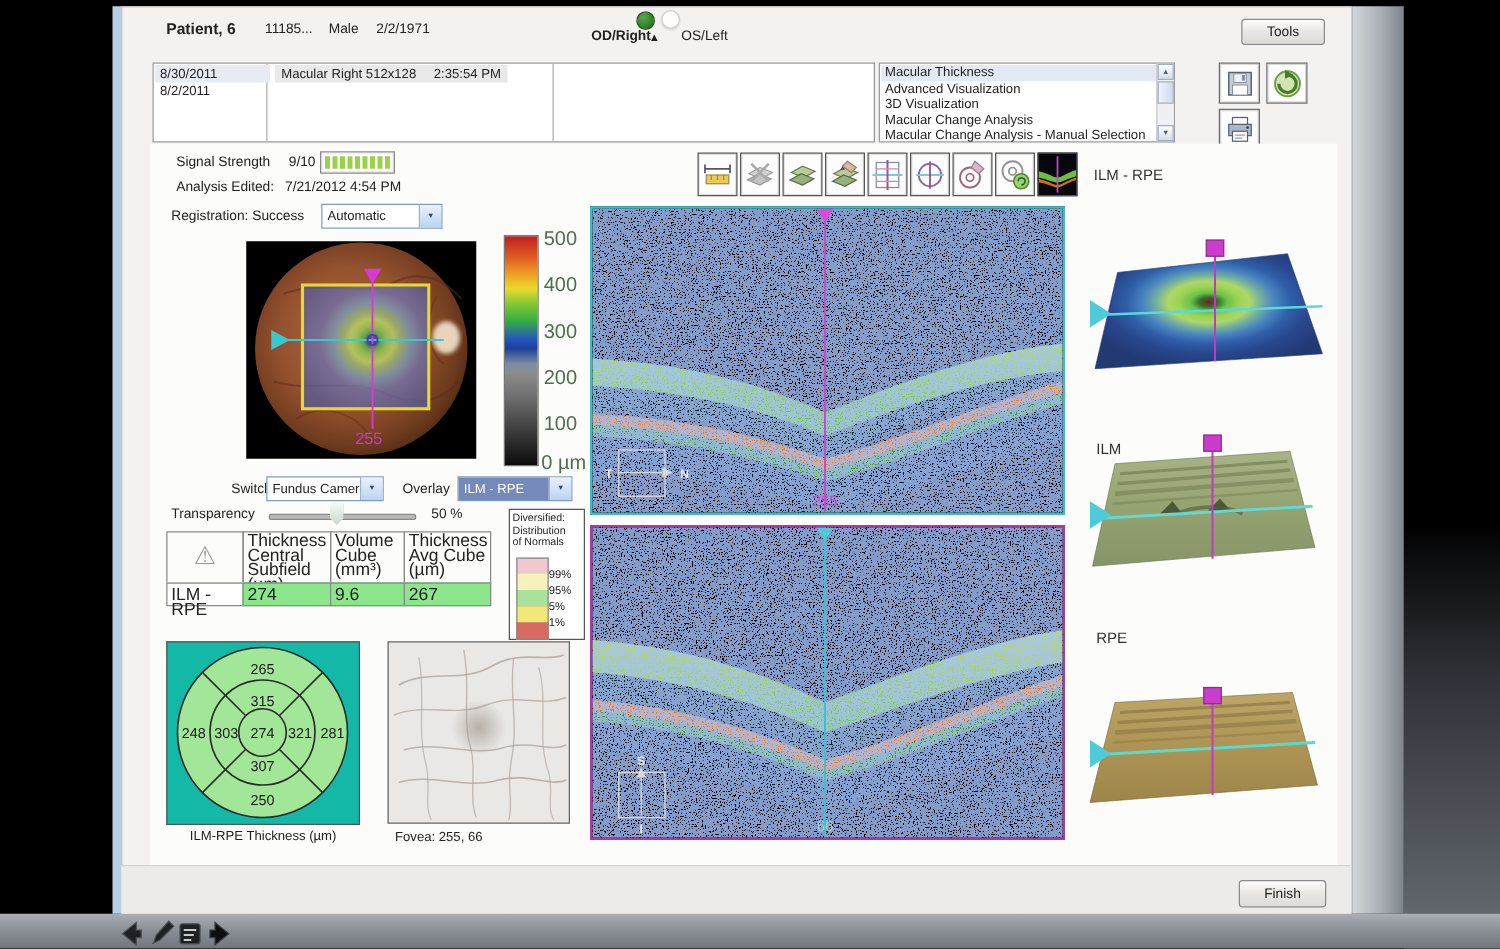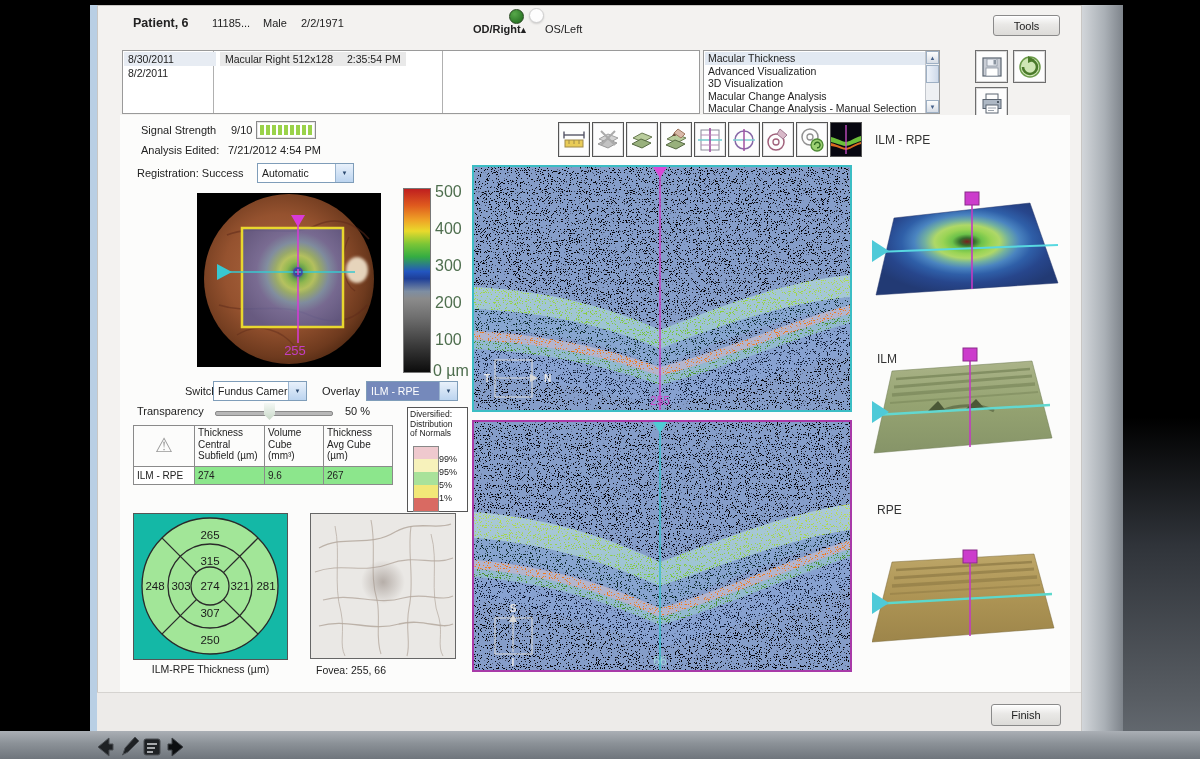--- a/index.html
+++ b/index.html
@@ -33,21 +33,21 @@
   .sb{width:13px;background:#eef0f3;border-left:1px solid #c2c6cc;}
   .sbbtn{width:13px;height:13px;background:linear-gradient(180deg,#fdfdfd,#d7dde6);border:1px solid #9eb0c4;box-sizing:border-box;
          font-size:6px;color:#46618a;display:flex;align-items:center;justify-content:center;}
   .sbthumb{left:0px;width:13px;height:18px;background:linear-gradient(90deg,#eef3fa,#cfdaea);border:1px solid #9eb0c4;box-sizing:border-box;}
   
   .sel-box{background:#fff;border:1px solid #7f9db9;display:flex;align-items:center;font-size:10.5px;box-sizing:border-box;}
   .sel-box .val{flex:1;padding:0 4px;white-space:nowrap;overflow:hidden;}
   .sel-arrow{width:17px;align-self:stretch;background:linear-gradient(180deg,#e9f1fb,#bcd4ef);border-left:1px solid #9ab4cf;
              display:flex;align-items:center;justify-content:center;font-size:6px;color:#2c4a70;}
   
-  .tbl-cell{box-sizing:border-box;border:1px solid #8a8a8a;font-size:10px;line-height:11.5px;}
+  .tbl-cell{box-sizing:border-box;border:1px solid #8a8a8a;font-size:14px;line-height:11.5px;}
   
   .cap{font-size:10.5px;color:#222;}
   svg text{font-family:"Liberation Sans",sans-serif;}
   .lbl3d{font-size:12px;color:#333;}
 </style>
 </head>
 <body>
 
 <div id="stage">
 

